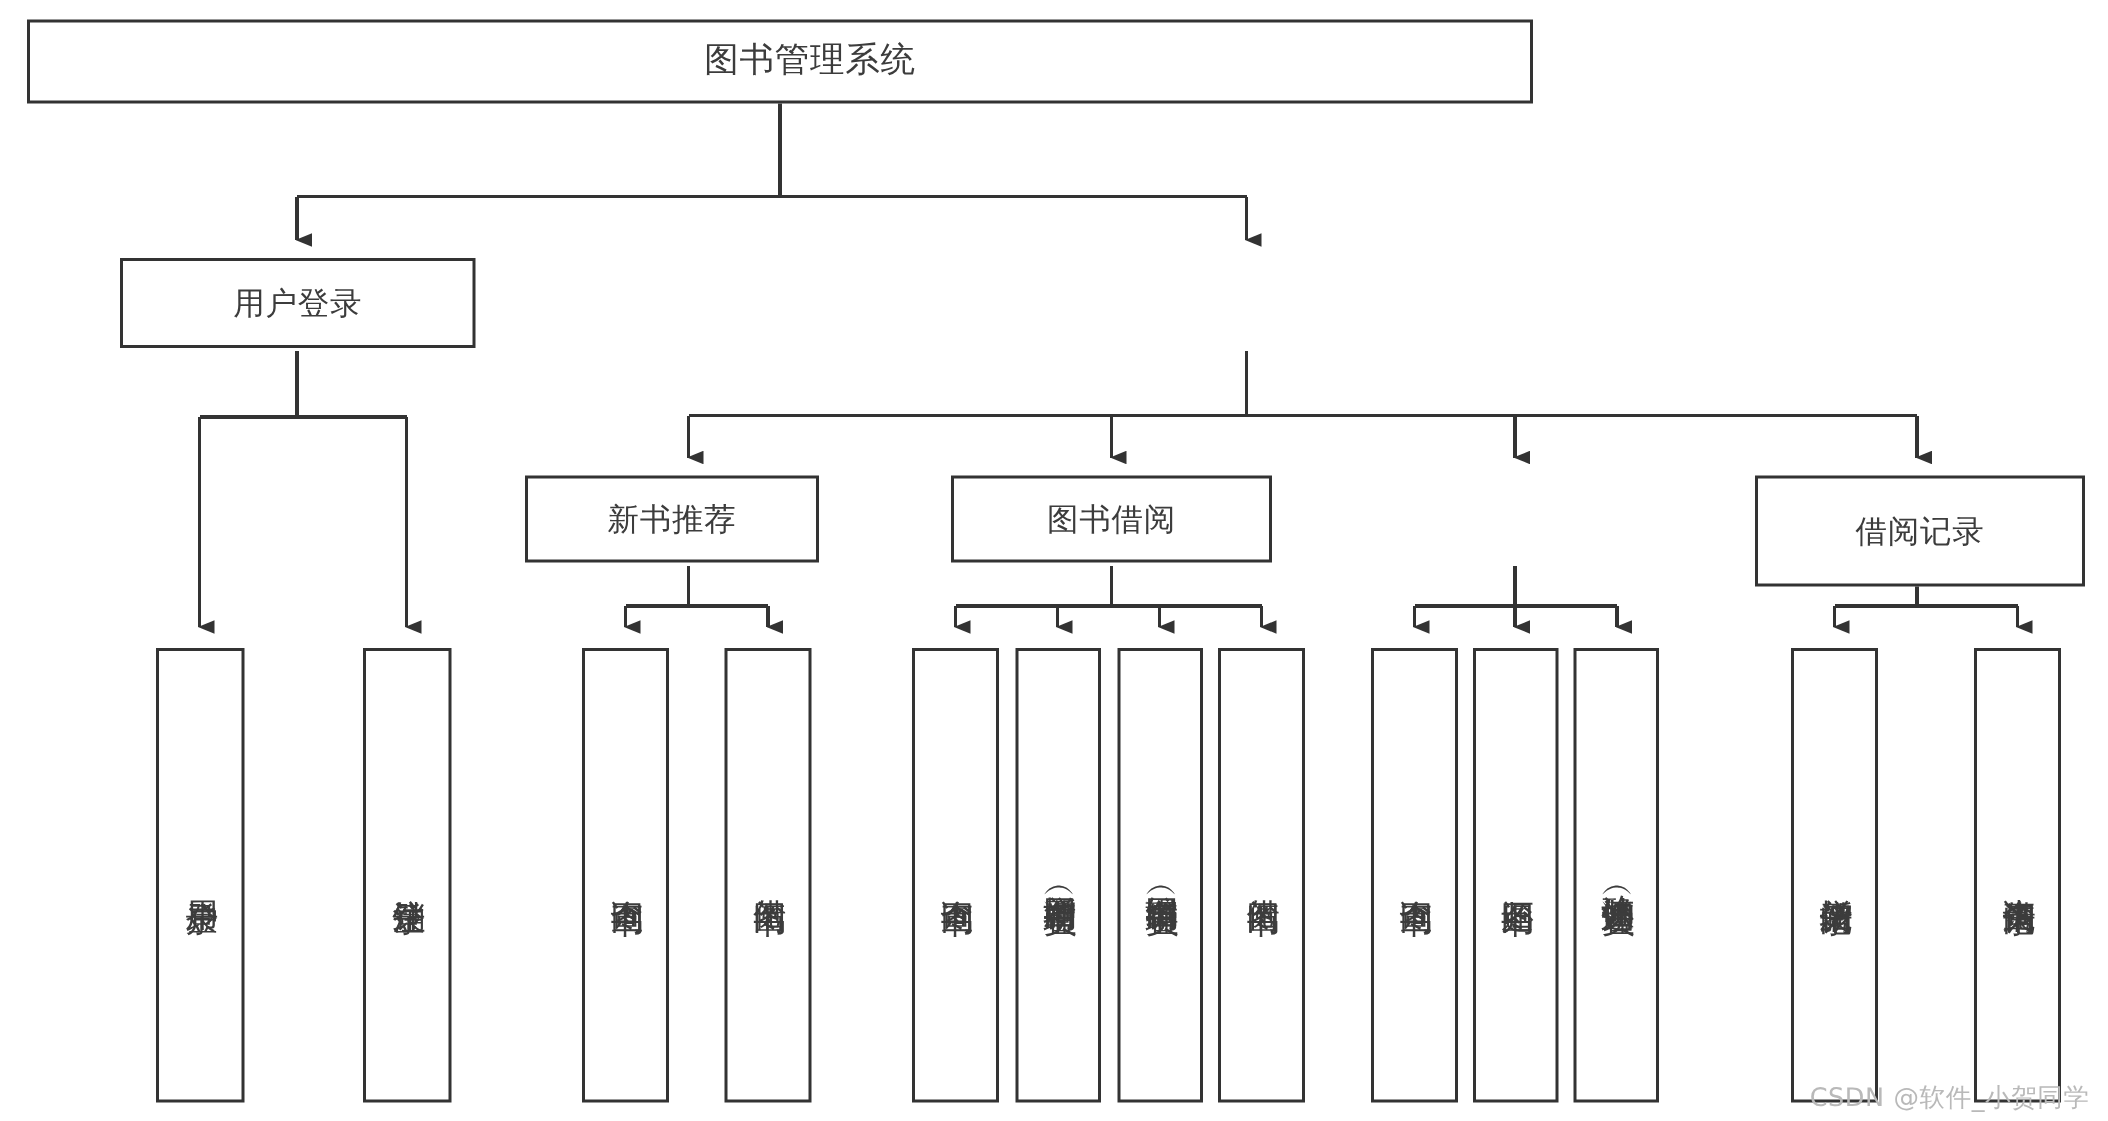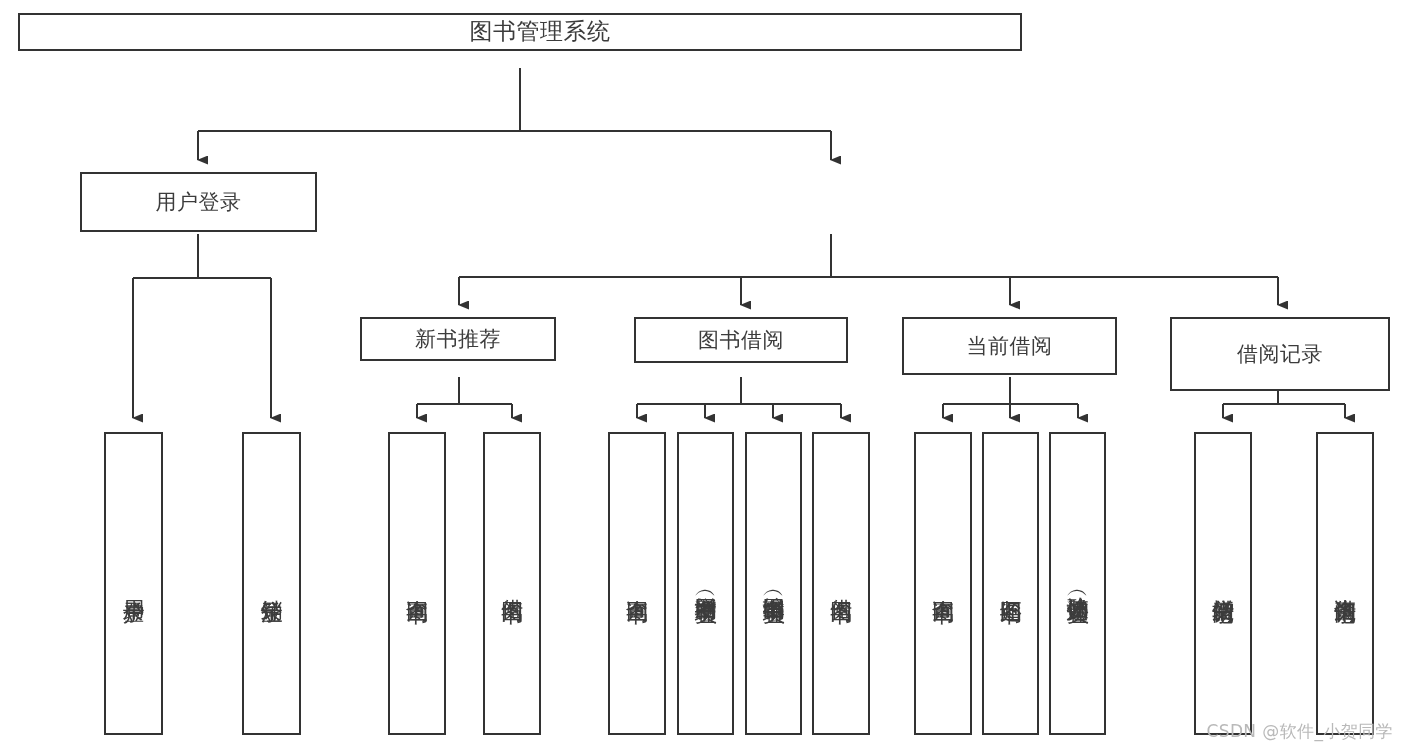--- a/index.html
+++ b/index.html
@@ -125,36 +125,33 @@
       <path d="M1010,404 L1010,418" marker-end="url(#arrowhead)"></path>
       <path d="M1078,404 L1078,418" marker-end="url(#arrowhead)"></path>
 
       <path d="M1278,377 L1278,404"></path>
       <path d="M1223,404 L1345,404"></path>
       <path d="M1223,404 L1223,418" marker-end="url(#arrowhead)"></path>
       <path d="M1345,404 L1345,418" marker-end="url(#arrowhead)"></path>
     </g>
   </svg>
 
-  <div class="node horizontal root" style="left:18px; top:13px; width:1004px; height:38px;padding-left:40px;">
+  <div class="node horizontal root" style="left:18px; top:13px; width:1004px; height:56px;padding-left:40px;">
     <span class="node-label">图书管理系统</span>
   </div>
 
   <div class="node horizontal" style="left:80px; top:172px; width:237px; height:60px;">
     <span class="node-label">用户登录</span>
   </div>
 
-  <div class="node horizontal" style="left:360px; top:317px; width:196px; height:44px;">
+  <div class="node horizontal" style="left:350px; top:317px; width:196px; height:58px;">
     <span class="node-label">新书推荐</span>
   </div>
-  <div class="node horizontal" style="left:634px; top:317px; width:214px; height:46px;">
+  <div class="node horizontal" style="left:634px; top:317px; width:214px; height:58px;">
     <span class="node-label">图书借阅</span>
-  </div>
-  <div class="node horizontal" style="left:902px; top:317px; width:215px; height:58px;">
-    <span class="node-label">当前借阅</span>
   </div>
   <div class="node horizontal" style="left:1170px; top:317px; width:220px; height:74px;">
     <span class="node-label">借阅记录</span>
   </div>
 
   <div class="node vertical" style="left:104px; top:432px; width:59px; height:303px;">
     <span class="node-label">用户登录</span>
   </div>
   <div class="node vertical" style="left:242px; top:432px; width:59px; height:303px;">
     <span class="node-label">注销登录</span>

